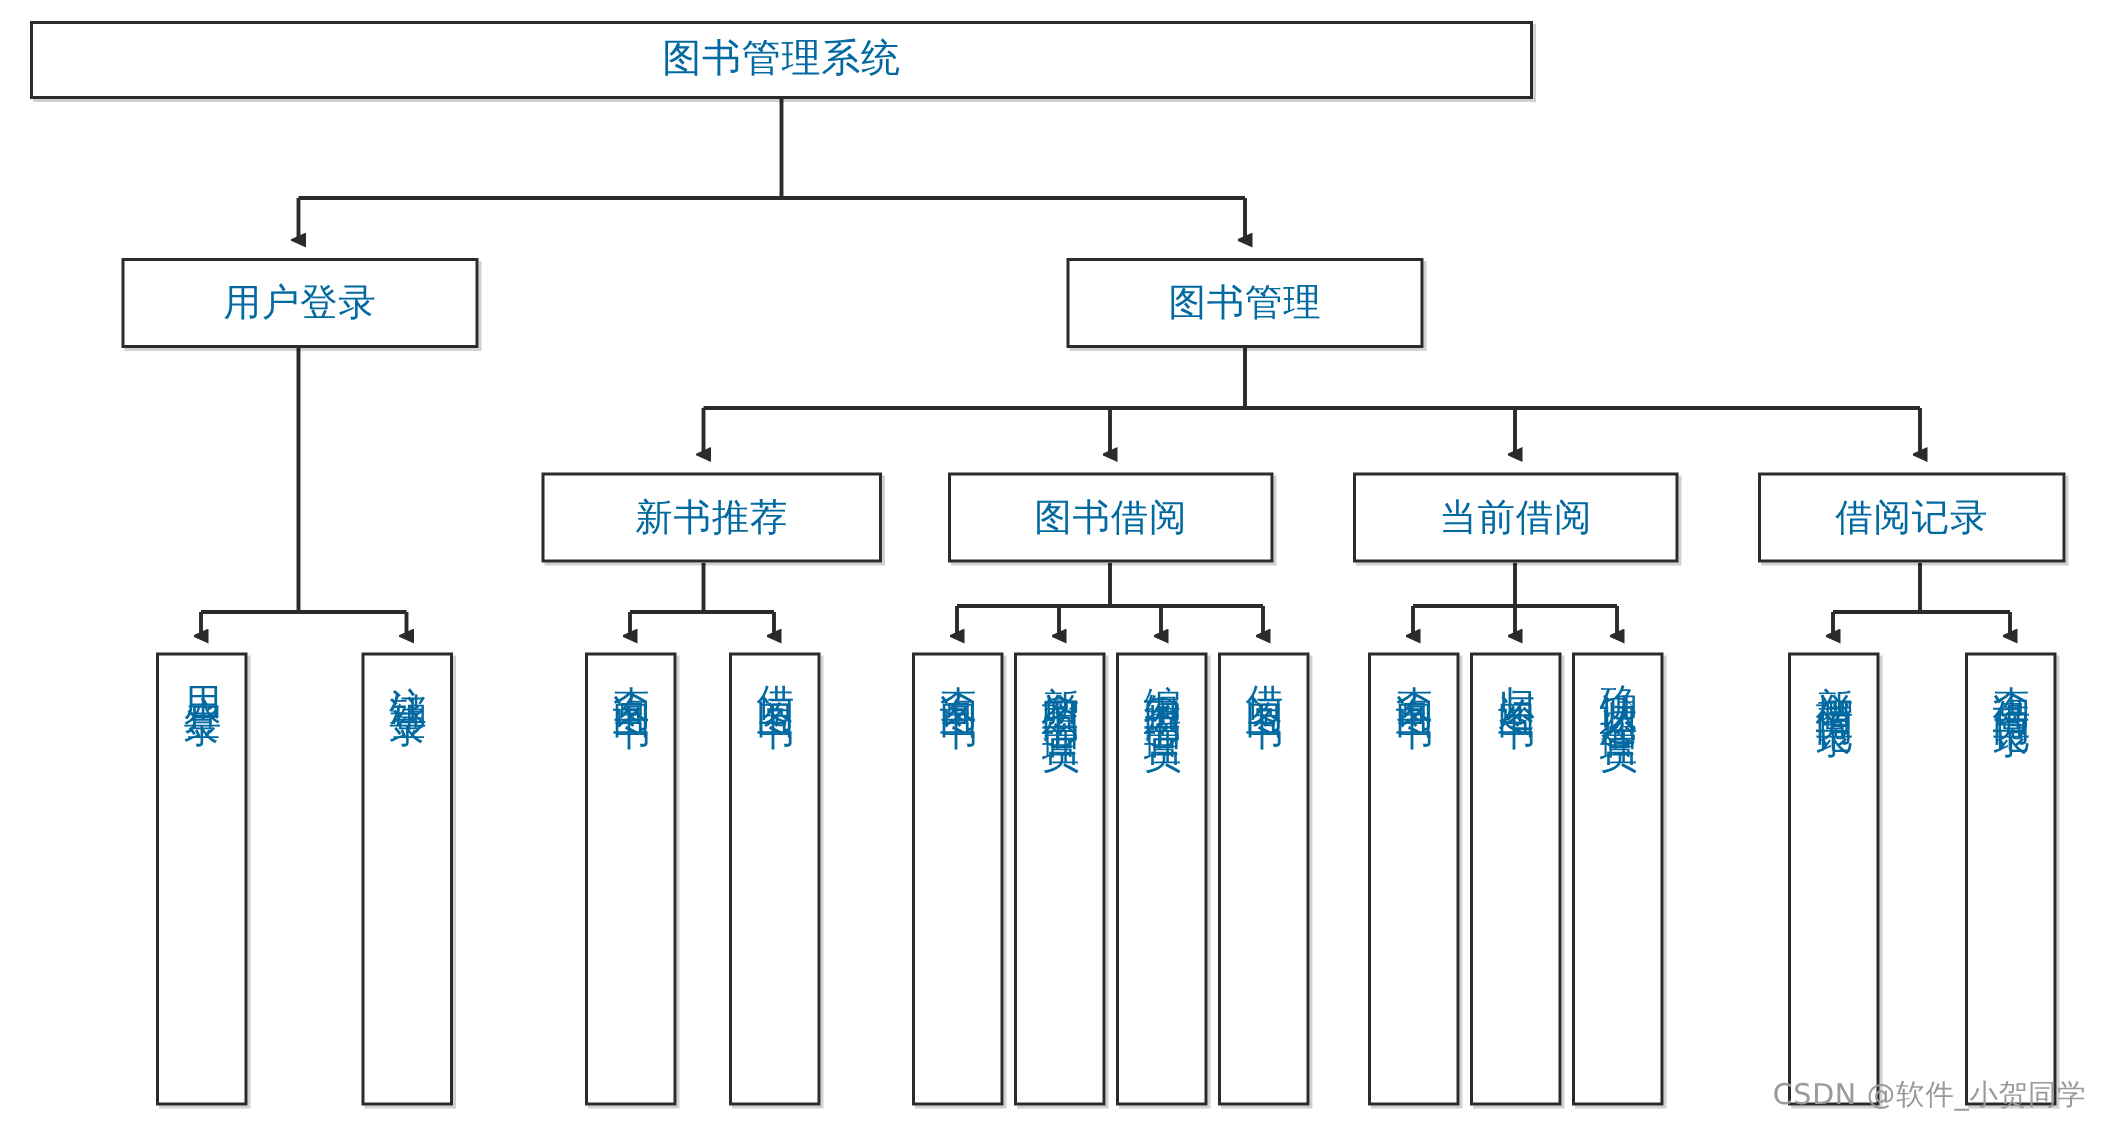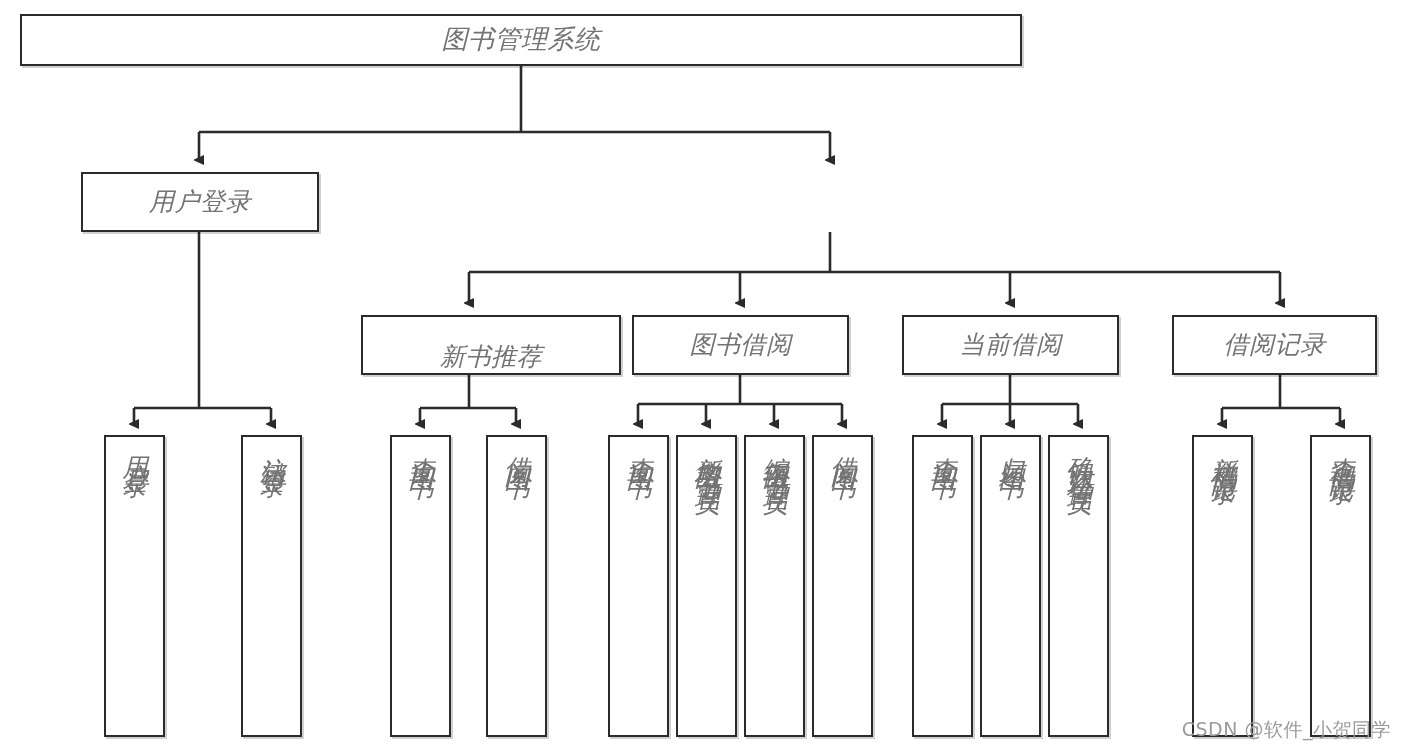--- a/index.html
+++ b/index.html
@@ -30,23 +30,22 @@
     border:2.5px solid #2b2b2b;
     display:flex;
     align-items:center;
     justify-content:center;
     box-shadow:2px 2px 0 rgba(0,0,0,0.18);
   }
   .node .label{
     display:block;
     line-height:1.28;
     letter-spacing:0.5px;
-    color:#737373;
+    color:#0369a1;
     white-space:pre;
-    font-style:italic;
   }
   
   .node.h .label{
     font-size:25px;
     text-align:center;
   }
   .node.root .label{ font-size:26px; }
   
   .node.v{
     align-items:flex-start;
@@ -135,22 +134,25 @@
   </svg>
 
   <div class="node h root" style="left:20px; top:14px; width:1002px; height:52px;">
     <span class="label">图书管理系统</span>
   </div>
 
   <div class="node h" style="left:81px; top:172px; width:238px; height:60px;">
     <span class="label">用户登录</span>
   </div>
 
-
-  <div class="node h" style="left:361px; top:315px; width:260px; height:60px;align-items:flex-end;">
+  <div class="node h" style="left:711px; top:172px; width:238px; height:60px;">
+    <span class="label">图书管理</span>
+  </div>
+
+  <div class="node h" style="left:361px; top:315px; width:227px; height:60px;">
     <span class="label">新书推荐</span>
   </div>
 
   <div class="node h" style="left:902px; top:315px; width:217px; height:60px;">
     <span class="label">当前借阅</span>
   </div>
 
   <div class="node h" style="left:632px; top:315px; width:217px; height:60px;">
     <span class="label">图书借阅</span>
   </div>

